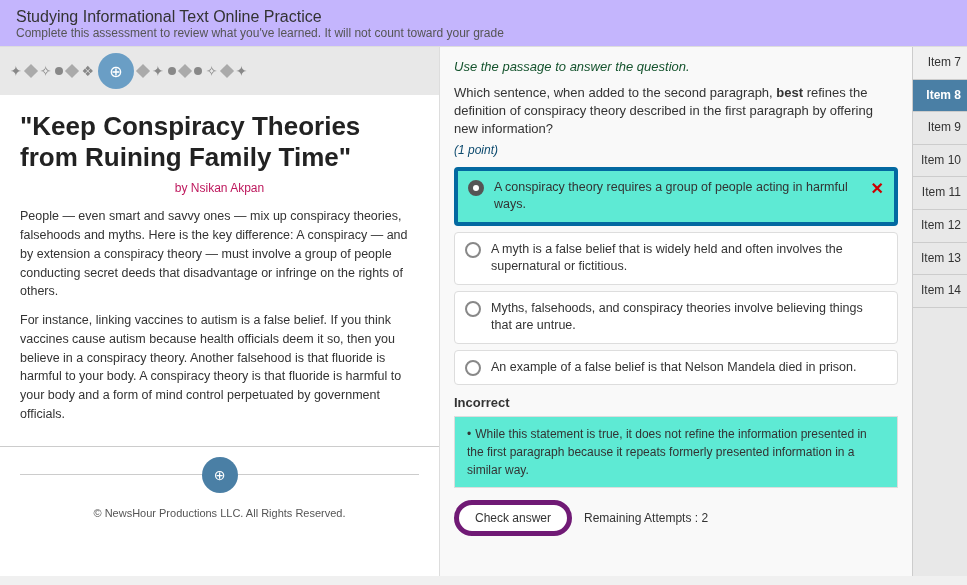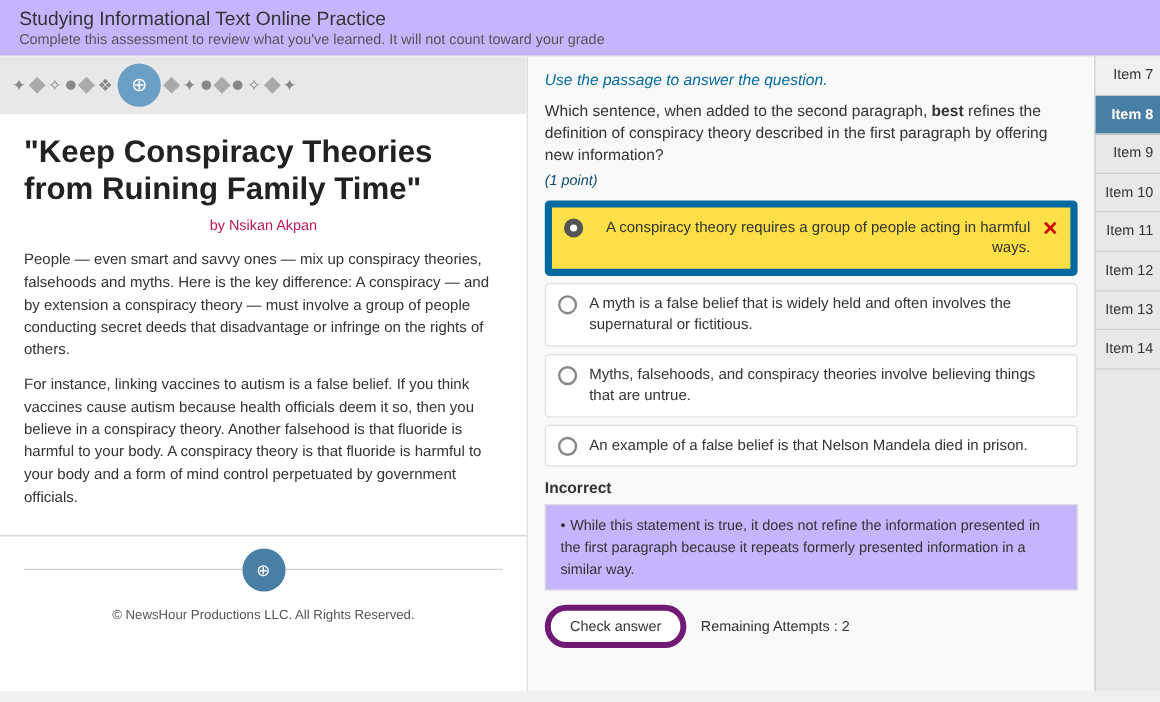--- a/index.html
+++ b/index.html
@@ -146,21 +146,21 @@
     
     .right-panel {
       flex: 1;
       padding: 12px 14px;
       overflow-y: auto;
       background: #f9f9f9;
     }
 
     .passage-instruction {
       font-style: italic;
-      color: #0369a1;
+      color: #14532d;
       font-size: 13px;
       margin-bottom: 10px;
     }
 
     .question-text {
       color: #333;
       font-size: 13px;
       margin-bottom: 4px;
       line-height: 1.4;
     }
@@ -179,23 +179,22 @@
       display: flex;
       align-items: flex-start;
       padding: 8px 10px;
       margin-bottom: 6px;
       border-radius: 4px;
       cursor: pointer;
       gap: 10px;
     }
 
     .answer-option.selected-incorrect {
-      background: #fde047;
-      border: 6px solid #0369a1;
-      text-align: right;
+      background: #5eead4;
+      border: 4px solid #0369a1;
     }
 
     .answer-option.unselected {
       background: white;
       border: 1px solid #ddd;
     }
 
     .radio-btn {
       width: 16px;
       height: 16px;
@@ -235,21 +234,21 @@
 
     .incorrect-label {
       font-weight: bold;
       color: #333;
       font-size: 13px;
       margin-top: 10px;
       margin-bottom: 6px;
     }
 
     .feedback-box {
-      background: #c4b5fd;
+      background: #5eead4;
       border: 1px solid #ddd;
       padding: 8px 12px;
       font-size: 12px;
       color: #333;
       line-height: 1.5;
       margin-bottom: 12px;
     }
     .feedback-box .bullet {
       margin-right: 4px;
     }

